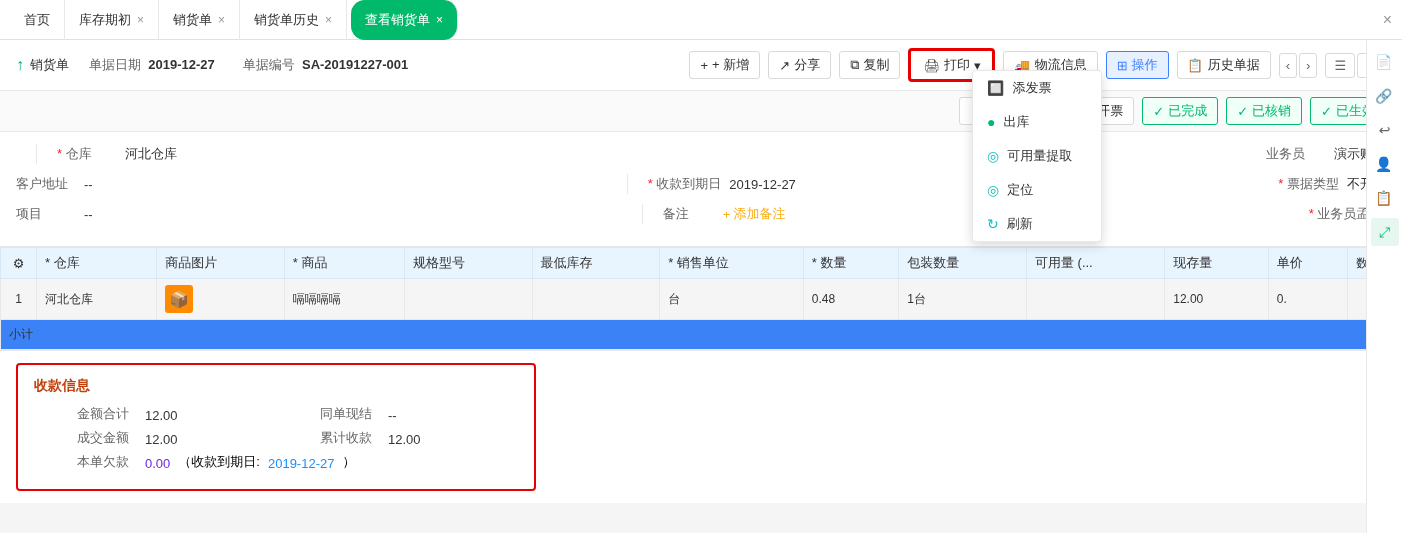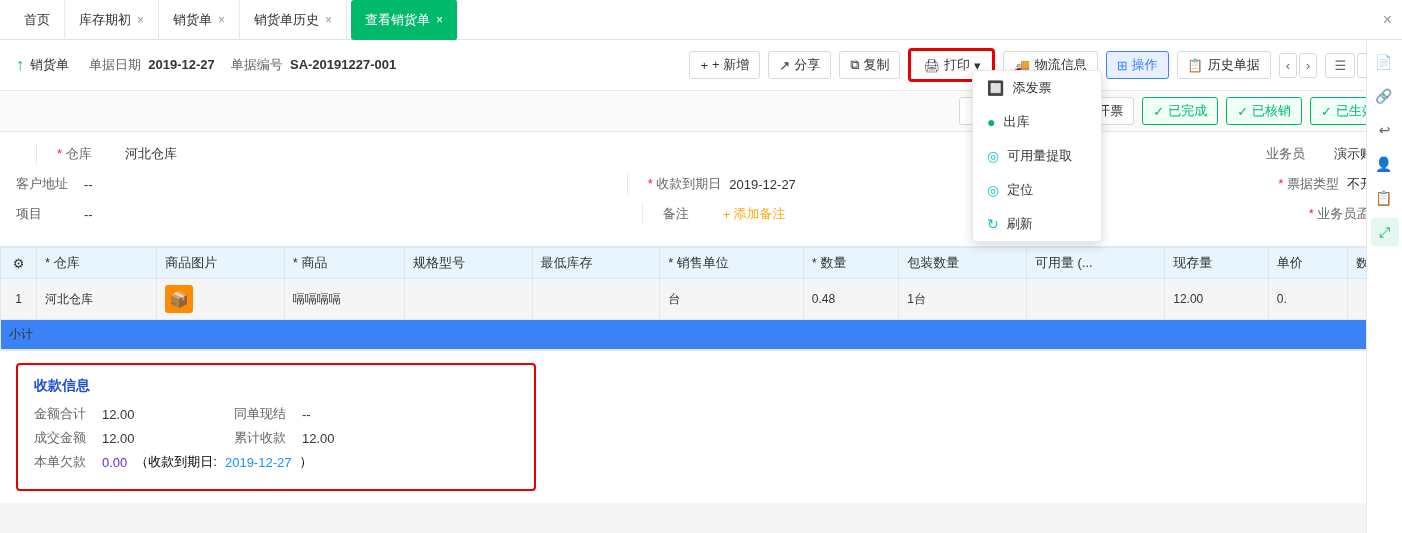--- a/index.html
+++ b/index.html
@@ -11,35 +11,35 @@
       height: 40px; padding: 0 10px; position: relative;
     }
     .tab-item {
       display: flex; align-items: center; padding: 0 14px; height: 40px; cursor: pointer;
       font-size: 13px; color: #333; border-right: 1px solid #e8e8e8; white-space: nowrap;
     }
     .tab-item.active { background: #e6f7f0; color: #00b96b; font-weight: 500; }
     .tab-item .tab-close {
       margin-left: 6px; color: #999; font-size: 12px; cursor: pointer;
     }
-    .tab-item.highlight { background: #00b96b; color: #fff; border-radius: 3px; margin-left: 4px; }
+    .tab-item.highlight { background: #00b96b; color: #fff; border-radius: 14px; margin-left: 4px; }
     .tab-item.highlight .tab-close { color: #fff; }
     .tab-bar-close {
       position: absolute; right: 10px; top: 50%; transform: translateY(-50%);
       font-size: 16px; color: #999; cursor: pointer;
     }
 
     
     .doc-header {
       display: flex; align-items: center; padding: 8px 16px;
       border-bottom: 1px solid #e8e8e8; background: #fff;
     }
     .doc-title { display: flex; align-items: center; color: #333; font-size: 14px; font-weight: 500; }
     .doc-title-icon { color: #00b96b; margin-right: 6px; font-size: 16px; }
-    .doc-meta { display: flex; align-items: center; margin-left: 20px; gap: 16px; color: #333; font-size: 13px; }
+    .doc-meta { display: flex; align-items: center; margin-left: 20px; gap: 28px; color: #333; font-size: 13px; }
     .doc-meta span { color: #666; }
     .doc-meta strong { color: #333; }
     .doc-actions {
       margin-left: auto; display: flex; align-items: center; gap: 8px;
     }
     .action-btn {
       display: flex; align-items: center; gap: 4px; padding: 4px 10px;
       border: 1px solid #d9d9d9; border-radius: 3px; background: #fff;
       color: #333; cursor: pointer; font-size: 12px; white-space: nowrap;
     }
@@ -90,23 +90,23 @@
     .product-thumb { width: 28px; height: 28px; background: #ff8c00; border-radius: 3px; display: flex; align-items: center; justify-content: center; color: #fff; font-size: 16px; }
 
     
     .bottom-panel {
       display: flex; padding: 12px 16px; background: #fff; border-top: 1px solid #e8e8e8;
     }
     .payment-info {
       border: 2px solid #e60000; border-radius: 4px; padding: 12px 16px;
       min-width: 520px; background: #fff;
     }
-    .payment-title { font-weight: bold; font-size: 14px; color: #1d4ed8; margin-bottom: 10px; }
+    .payment-title { font-weight: bold; font-size: 14px; color: #c2410c; margin-bottom: 10px; }
     .payment-row { display: flex; margin-bottom: 6px; gap: 40px; }
-    .payment-item { display: flex; align-items: center; gap: 8px; min-width: 160px; }
+    .payment-item { display: flex; align-items: flex-end; gap: 8px; min-width: 160px; margin-left: 43px; }
     .payment-item .pl { color: #666; min-width: 60px; }
     .payment-item .pv { color: #333; }
     .payment-item .pv.red { color: #6d28d9; }
     .payment-item .pv.date { color: #1890ff; }
 
     
     .right-sidebar {
       position: fixed; right: 0; top: 40px; width: 36px; background: #fff;
       border-left: 1px solid #e8e8e8; display: flex; flex-direction: column;
       align-items: center; padding: 8px 0; gap: 6px; height: calc(533px - 40px);

